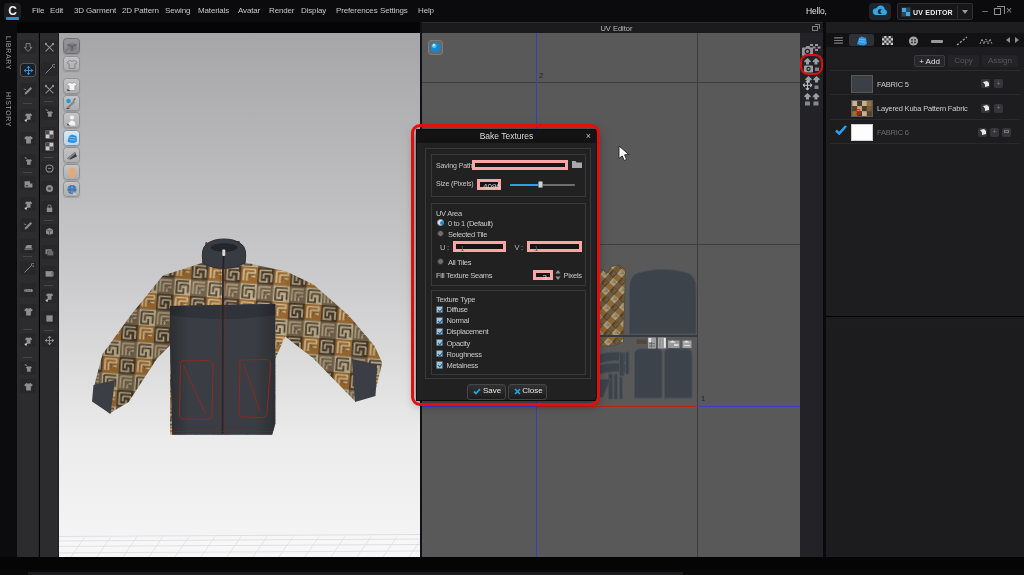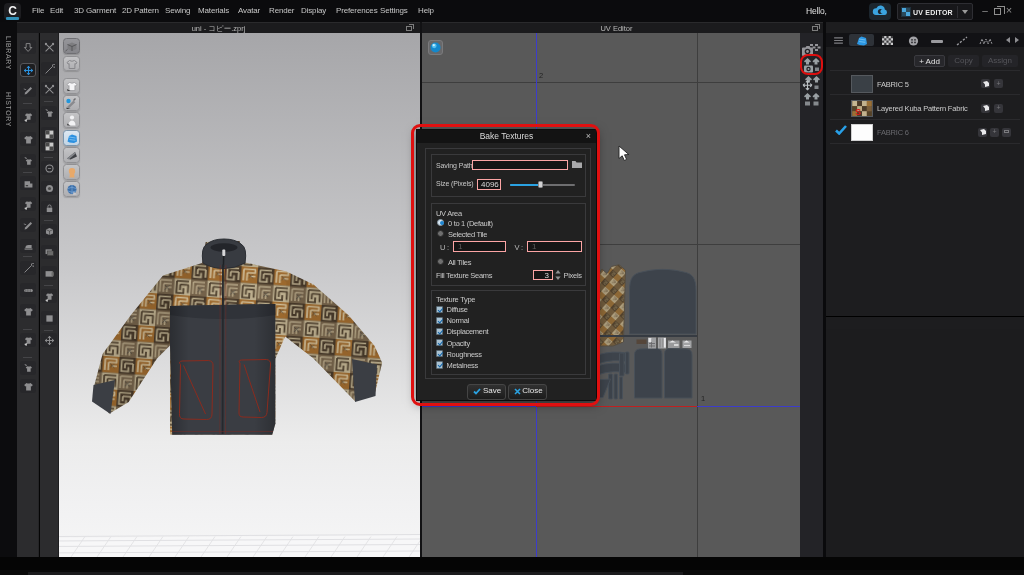--- a/index.html
+++ b/index.html
@@ -48,21 +48,21 @@
 .obsep{position:absolute;left:4px;width:190px;height:1px;background:#2a2a2d}
 .sw{position:absolute;left:25px;width:22px;height:17.5px}
 .rlab{position:absolute;left:51px;font-size:7.5px;letter-spacing:-0.2px;color:#cccccc}
 .ricon{position:absolute;width:9px;height:9px;border-radius:2px;background:#35353a}
 .btn-g{position:absolute;height:12px;border-radius:2px;background:#242428;color:#55555a;font-size:8px;text-align:center}
 
 #dlg{left:416px;top:129px;width:181px;height:272px;background:#212121;border:1px solid #0c0c0c;box-shadow:0 3px 10px rgba(0,0,0,.5)}
 #dlg-title{position:absolute;left:0;top:0;width:100%;height:13px;background:#131313;color:#dadada;font-size:8.5px;text-align:center;line-height:13px}
 #dlg .frame{position:absolute;border:1px solid #3a3a3c}
 .dl{position:absolute;color:#c9c9c9;font-size:7.5px;letter-spacing:-0.3px;white-space:nowrap}
-.din{position:absolute;background:#151515;border:1px solid #fca5a5}
+.din{position:absolute;background:#151515;border:3px solid #fca5a5}
 .radio{position:absolute;width:7px;height:7px;border-radius:50%;background:#6f6f6f;border:1px solid #2a2a2a}
 .radio.on{background:#d9e8f5;border:1px solid #8a9aa5}
 .radio.on:after{content:"";position:absolute;left:1.5px;top:1.5px;width:4px;height:4px;border-radius:50%;background:#1d84cf}
 .chk{position:absolute;width:7.5px;height:7.5px;background:#a9c2d2;border:1px solid #5a6a74;border-radius:1px}
 .chk:after{content:"";position:absolute;left:1.2px;top:1.3px;width:4px;height:2.2px;border-left:1.6px solid #0f62a8;border-bottom:1.6px solid #0f62a8;transform:rotate(-48deg)}
 .dbtn{position:absolute;width:39px;height:16px;background:linear-gradient(#313131,#1c1c1c);border:1px solid #454545;border-radius:3px;color:#e4e4e4;font-size:8px;text-align:center;line-height:12px}
 
 #annot{left:411px;top:124px;width:189px;height:282px;border:3px solid #e01010;border-radius:9px}
 #annot2{left:800px;top:54px;width:23px;height:21px;border:2.5px solid #dd0f0f;border-radius:8px}
 
@@ -270,21 +270,20 @@
       <div class="twell" style="left:1px;top:300.0px"></div>
       <svg class="abs" style="left:3.5px;top:301.5px" width="11.0" height="11.0" viewBox="0 0 14 14">
         <path d="M7 1.5 V12.5 M1.5 7 H12.5 M7 1.5 l-2 2.4 M7 1.5 l2 2.4 M7 12.5 l-2-2.4 M7 12.5 l2-2.4 M1.5 7 l2.4-2 M1.5 7 l2.4 2 M12.5 7 l-2.4-2 M12.5 7 l-2.4 2" stroke="#8e8e90" stroke-width="1.2" fill="none"></path>
       </svg>
       <div class="tsep" style="left:4px;top:68px"></div>
       <div class="tsep" style="left:4px;top:124px"></div>
       <div class="tsep" style="left:4px;top:187px"></div>
       <div class="tsep" style="left:4px;top:252px"></div>
       <div class="tsep" style="left:4px;top:297px"></div>
     </div>
-    <div class="abs tbar" style="left:17px;width:403px">uni - コピー.zprj<div class="popico" style="left:389px"></div></div>
     <div class="abs tbar" style="left:422px;width:401px;text-indent:-12px">UV Editor<div class="popico" style="left:390px"></div></div>
     <div class="abs" id="vp">
 <svg class="abs" style="left:0;top:0" width="361" height="524" viewBox="0 0 361 524">
 <defs>
 <pattern id="kuba" width="33" height="33" patternUnits="userSpaceOnUse" patternTransform="rotate(4 150 250)">
   <rect width="33" height="33" fill="#47392a"></rect>
   <rect x="16.5" width="16.5" height="16.5" fill="#9c692e"></rect>
   <rect y="16.5" width="16.5" height="16.5" fill="#74624a"></rect>
   <rect x="16.5" y="16.5" width="16.5" height="16.5" fill="#bcae8e"></rect>
   <g stroke="#c6b896" stroke-width="1.7" fill="none" opacity=".9">

